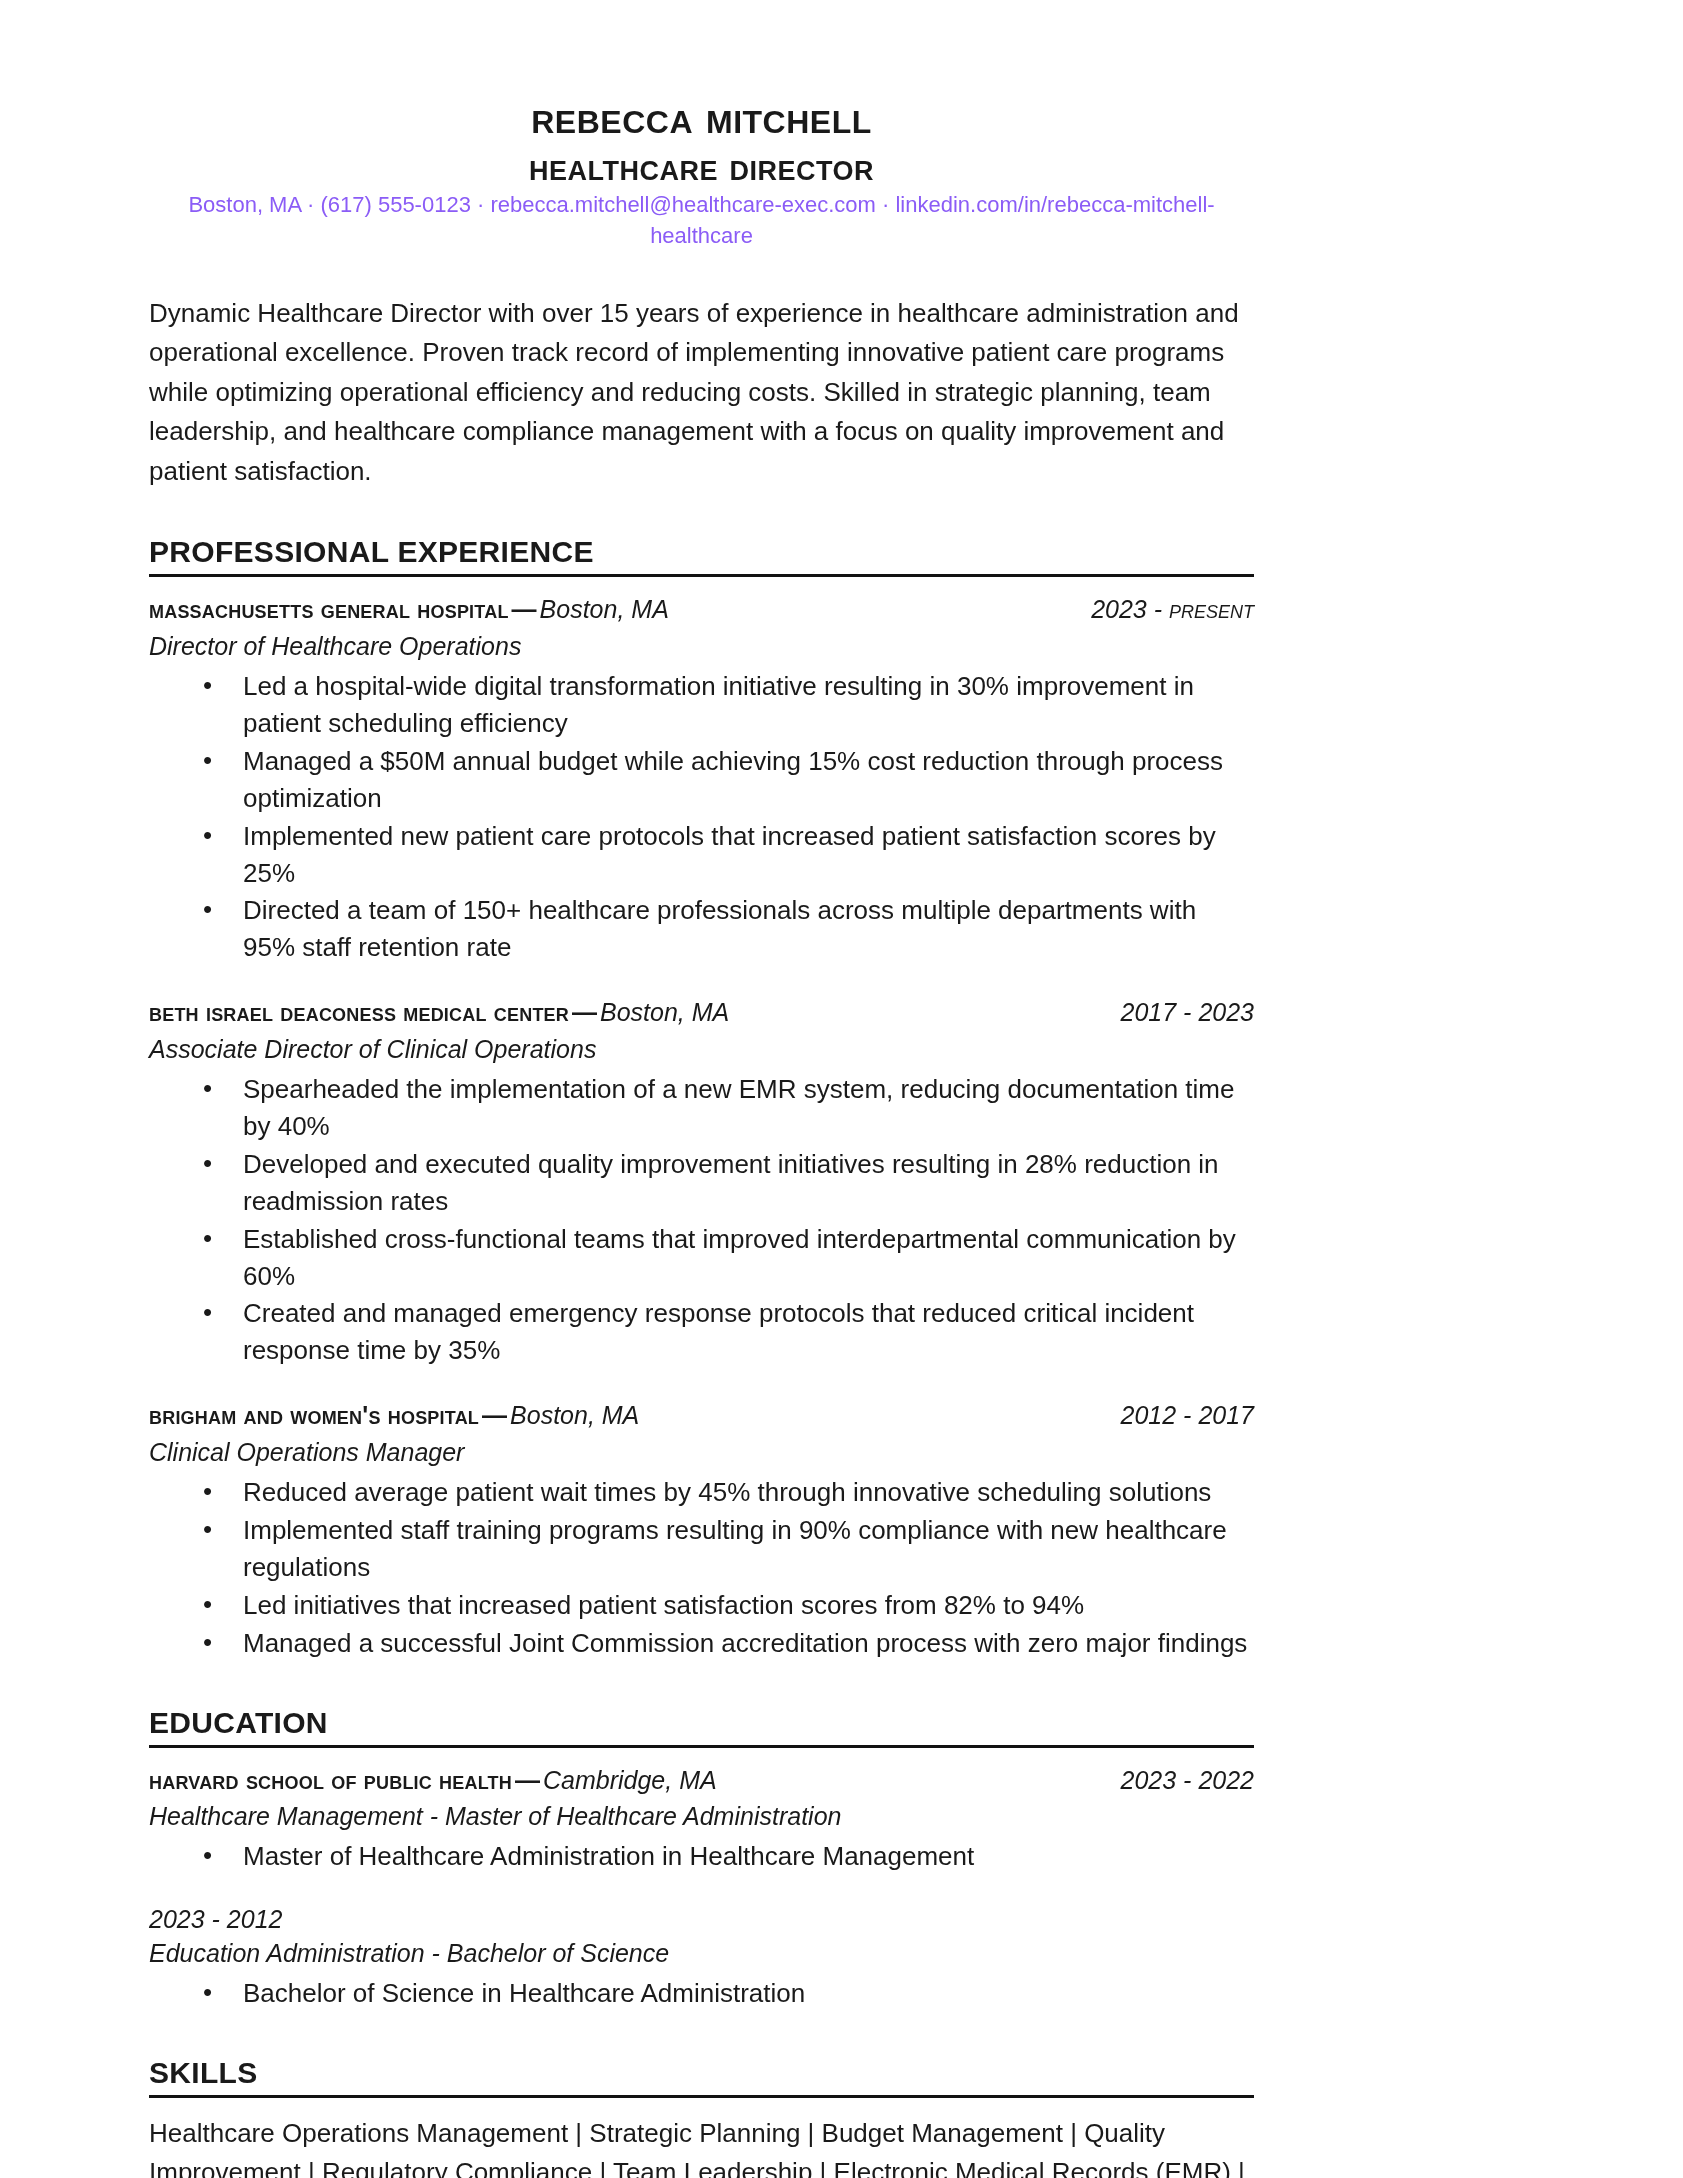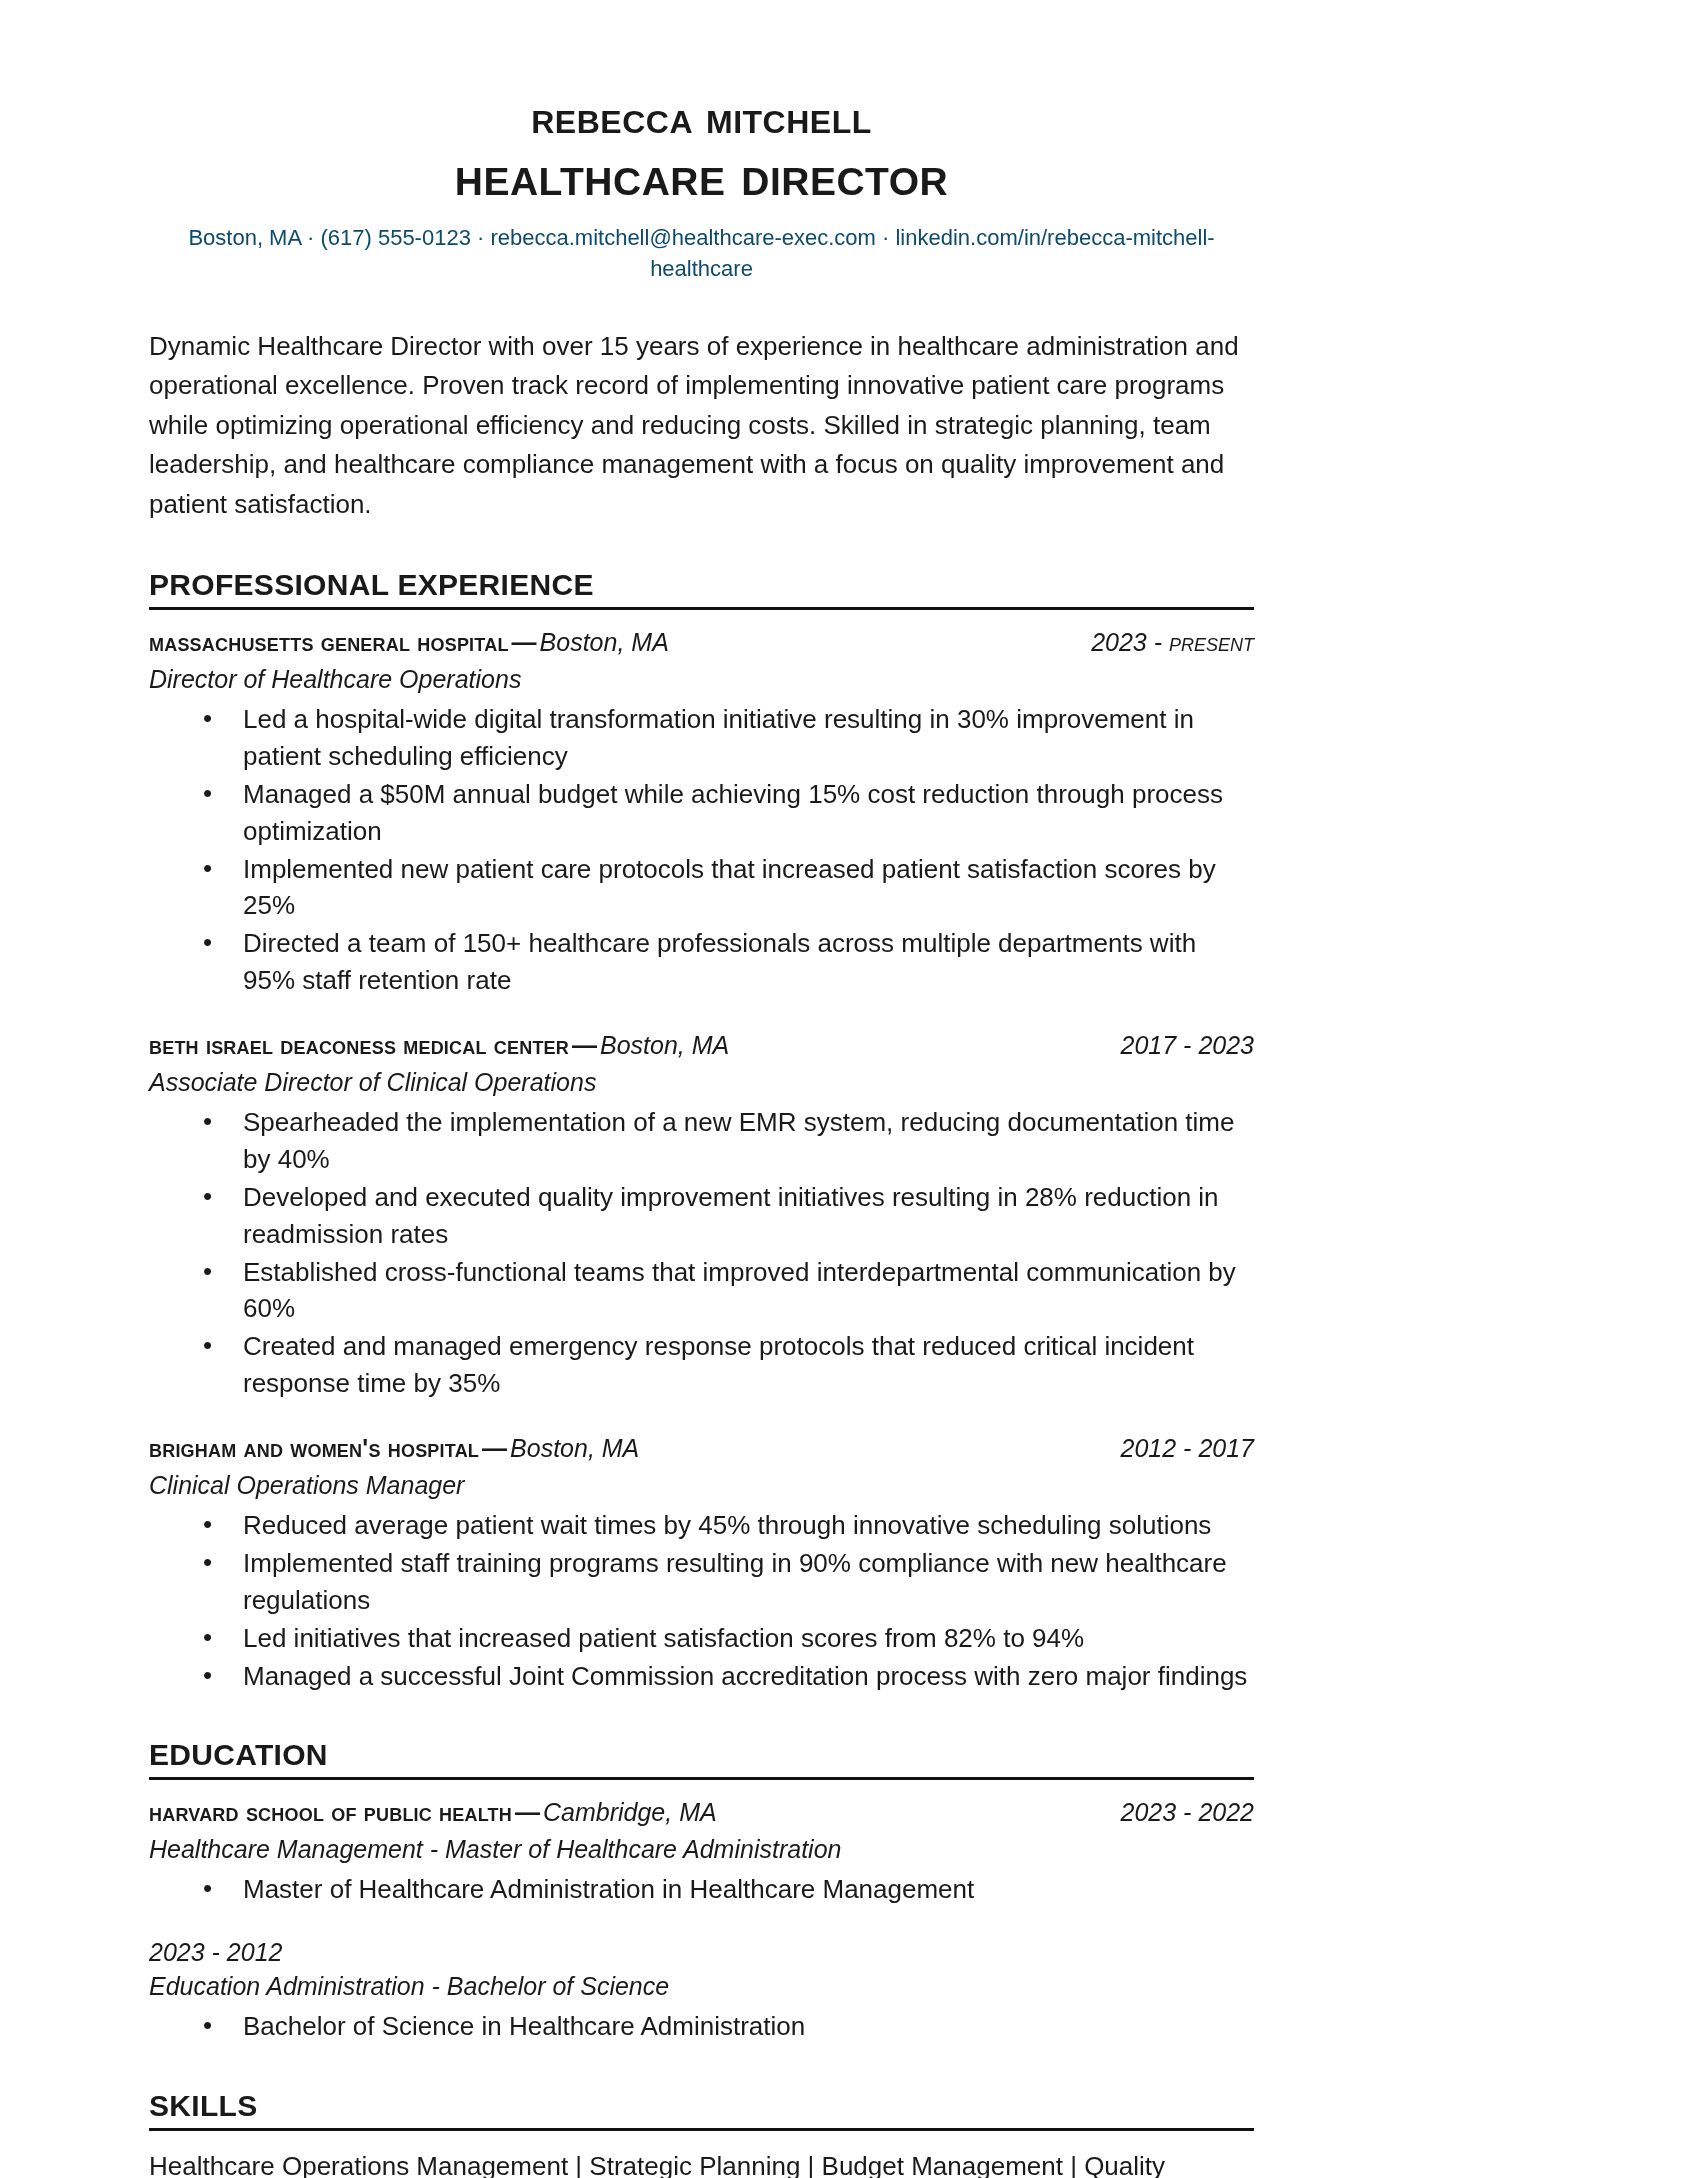--- a/index.html
+++ b/index.html
@@ -32,34 +32,33 @@
     font-size: 45px;
     font-weight: 700;
     letter-spacing: 0.5px;
     font-variant: small-caps;
     text-transform: lowercase;
     line-height: 1.18;
     margin: 0;
   }
   .name::first-letter {  }
   .job-title {
-    font-size: 55px;
+    font-size: 39px;
     font-weight: 700;
     letter-spacing: 0.5px;
     font-variant: small-caps;
     text-transform: lowercase;
     line-height: 1.18;
     margin: 0;
   }
   .contact-line {
     font-size: 22px;
     font-weight: 400;
     line-height: 1.4;
-    margin-top: 14px;
-    color: #0c4a6e;
+    color: #8b5cf6;
   }
 
   
   .summary {
     font-size: 26px;
     line-height: 1.52;
     margin-top: 42px;
     margin-bottom: 0;
     text-align: left;
   }

